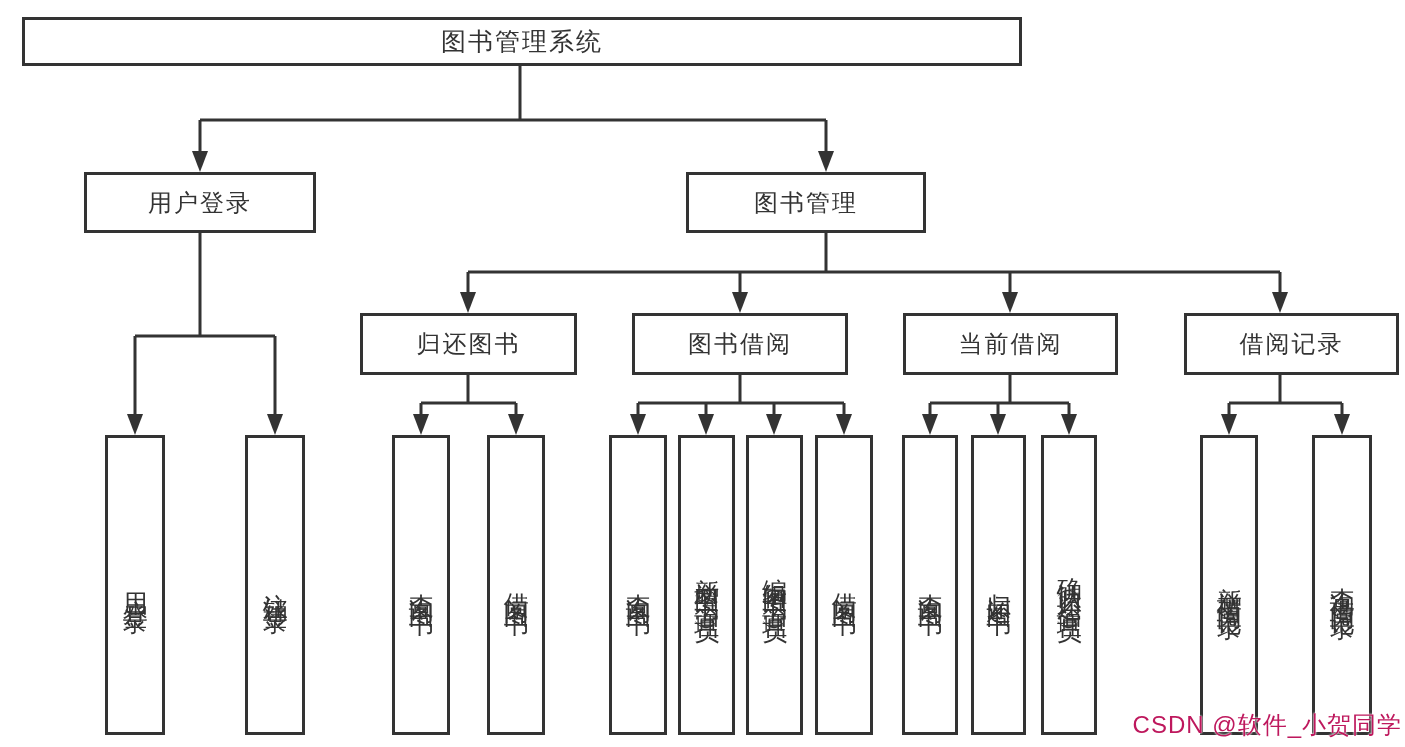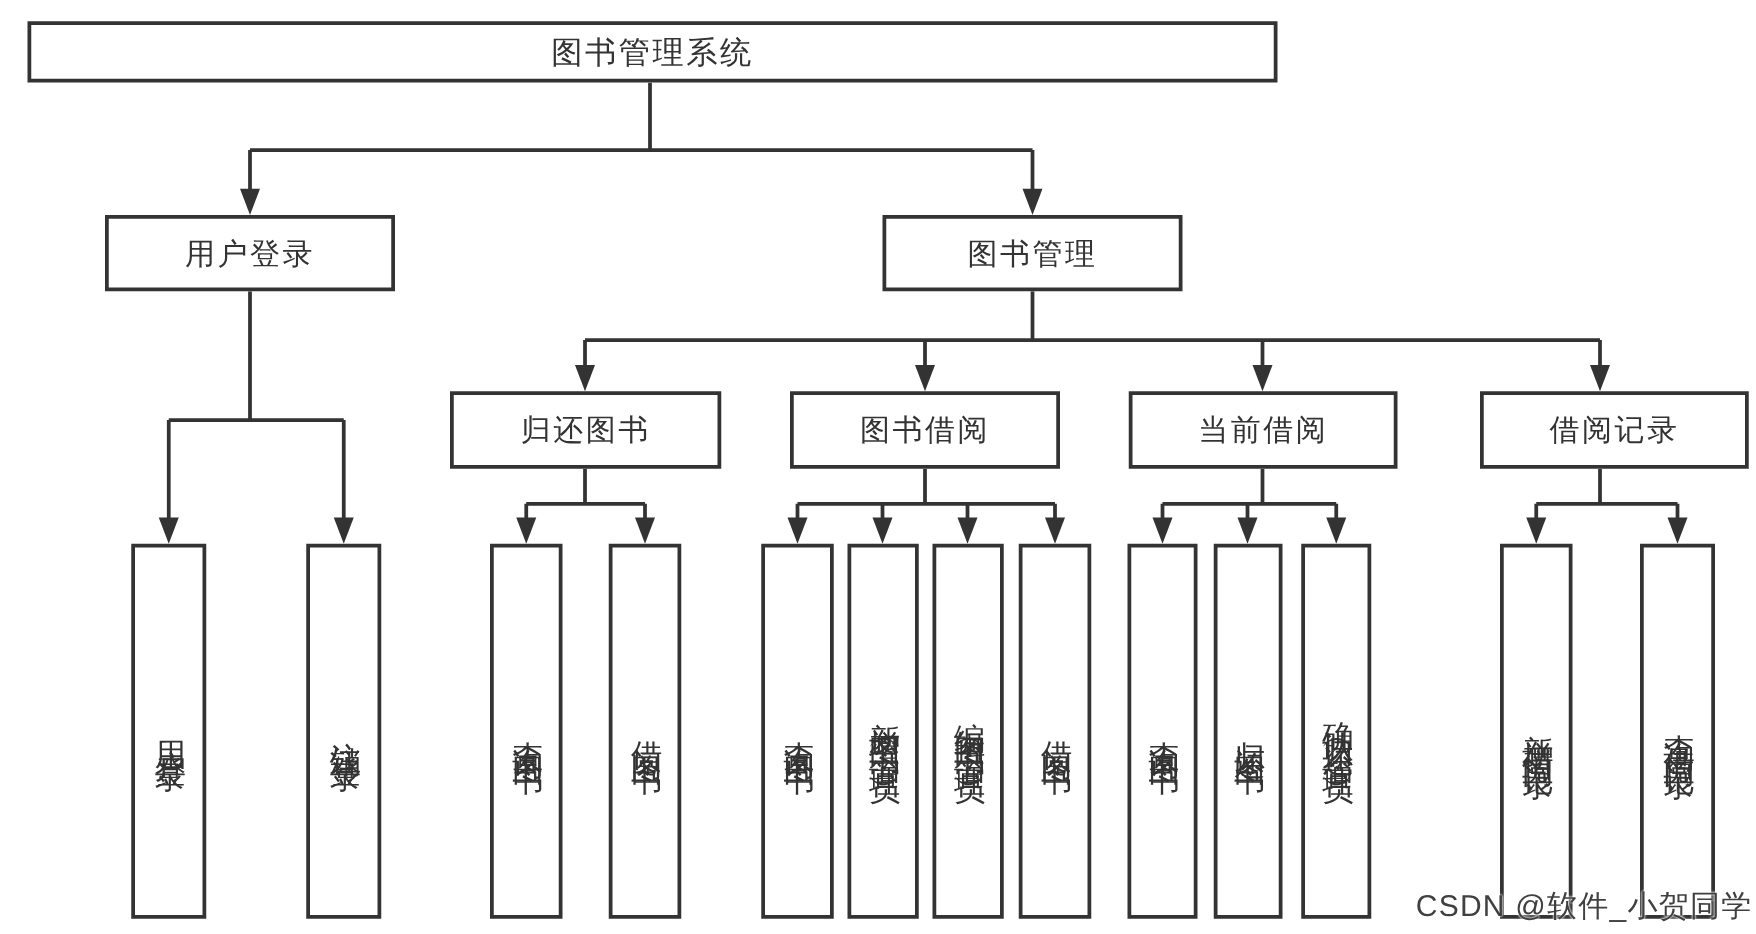--- a/index.html
+++ b/index.html
@@ -40,21 +40,21 @@
     line-height: 1.1;
     letter-spacing: 6px;
   }
   .watermark {
     position: absolute;
     right: 3px;
     top: 709px;
     z-index: 5;
     font-size: 24px;
     letter-spacing: 1px;
-    color: #404040;
+    color: #be185d;
     text-shadow: 0 0 2px #ffffff, 0 0 2px #ffffff;
     white-space: nowrap;
   }
 </style>
 </head>
 <body>
 
 <div class="canvas">
 
   <svg class="connectors" width="1405" height="747" viewBox="0 0 1405 747">
@@ -97,21 +97,21 @@
     </g>
   </svg>
 
   <div class="node h root" style="left:22px; top:17px; width:1000px; height:49px;">
     <span>图书管理系统</span>
   </div>
 
   <div class="node h" style="left:84px; top:172px; width:232px; height:61px;">
     <span>用户登录</span>
   </div>
-  <div class="node h" style="left:706px; top:172px; width:240px; height:61px;">
+  <div class="node h" style="left:686px; top:172px; width:240px; height:61px;">
     <span>图书管理</span>
   </div>
 
   <div class="node h" style="left:360px; top:313px; width:217px; height:62px;">
     <span>归还图书</span>
   </div>
   <div class="node h" style="left:903px; top:313px; width:215px; height:62px;">
     <span>当前借阅</span>
   </div>
   <div class="node h" style="left:632px; top:313px; width:216px; height:62px;">

